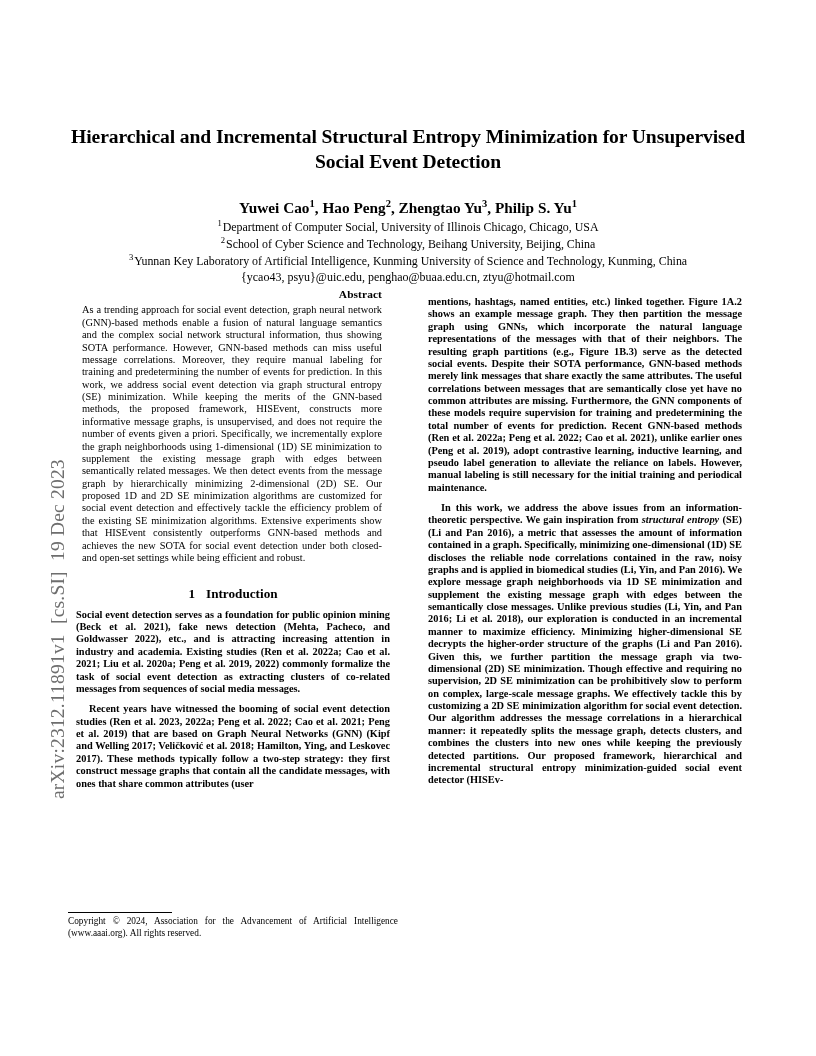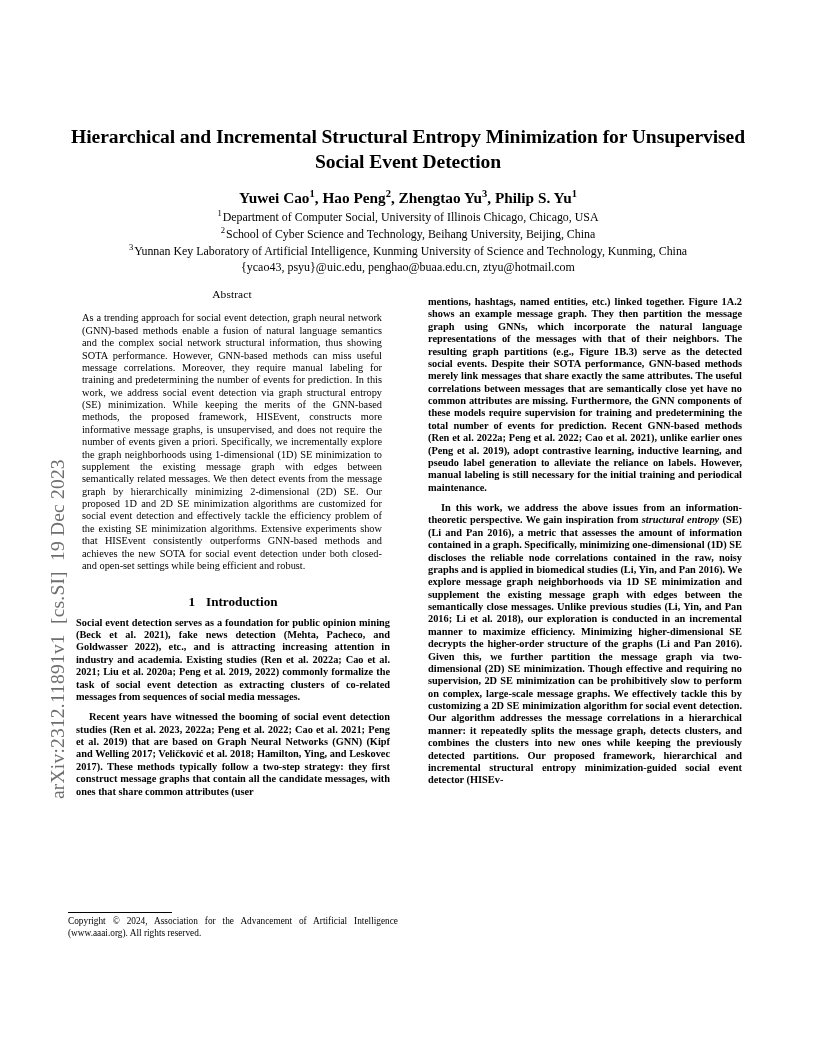--- a/index.html
+++ b/index.html
@@ -56,21 +56,21 @@
     text-align: center;
   }
   #paper-title {
     font-size: 19.6px;
     font-weight: bold;
     line-height: 25px;
     letter-spacing: -0.1px;
     margin: 0;
   }
   #authors {
-    margin-top: 14px;
+    margin-top: 24px;
     font-size: 15.3px;
     font-weight: bold;
     line-height: 20px;
   }
   #authors sup { font-size: 10.5px; font-weight: bold; vertical-align: super; line-height: 0; }
   .affil {
     font-size: 11.9px;
     line-height: 15.1px;
     margin-top: 2px;
   }
@@ -92,24 +92,24 @@
     text-justify: inter-word;
   }
   #col-left  { left: 68px; }
   #col-right { left: 420px; }
 
   .abstract-wrap {
     width: 300px;
     margin: 0 auto 0 14px;
   }
   .abstract-head {
-    text-align: center;
-    font-weight: normal;
+    text-align: right;
+    font-weight: bold;
     font-size: 11.4px;
-    margin: 0 0 12px 0;
+    margin: 0 0 4px 0;
     letter-spacing: 0.1px;
   }
   .abstract-body {
     text-align: justify;
     font-size: 10.35px;
     line-height: 12.38px;
     margin: 0;
     hyphens: none;
   }
 

